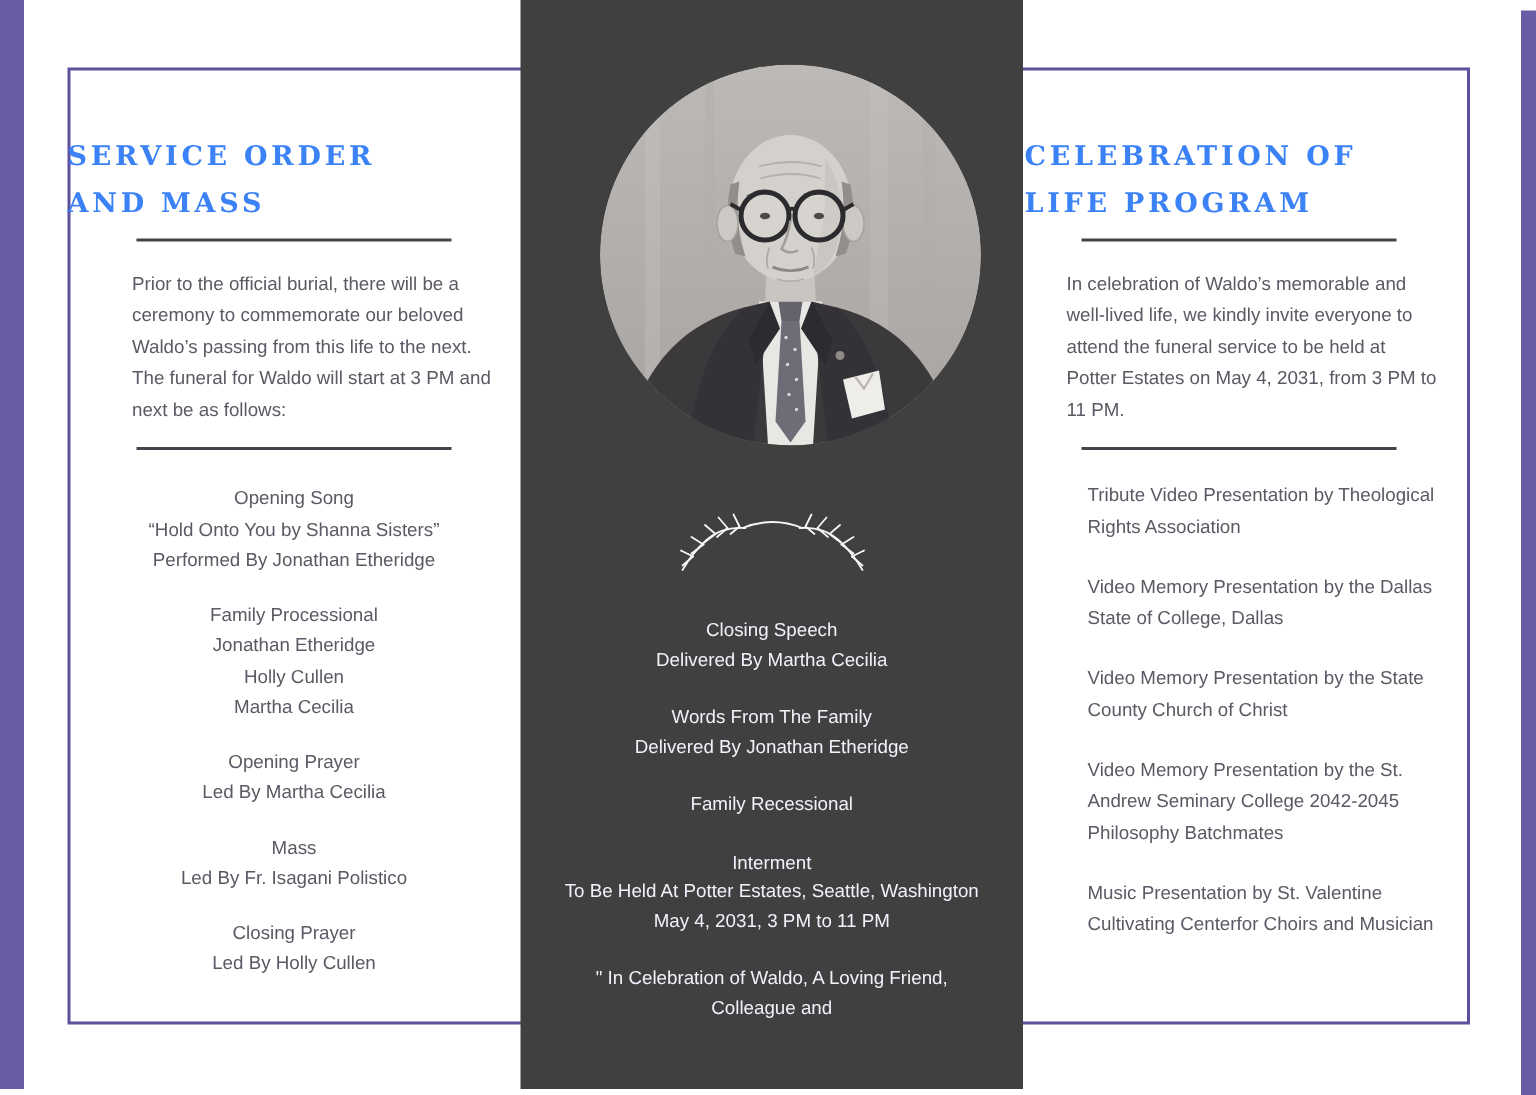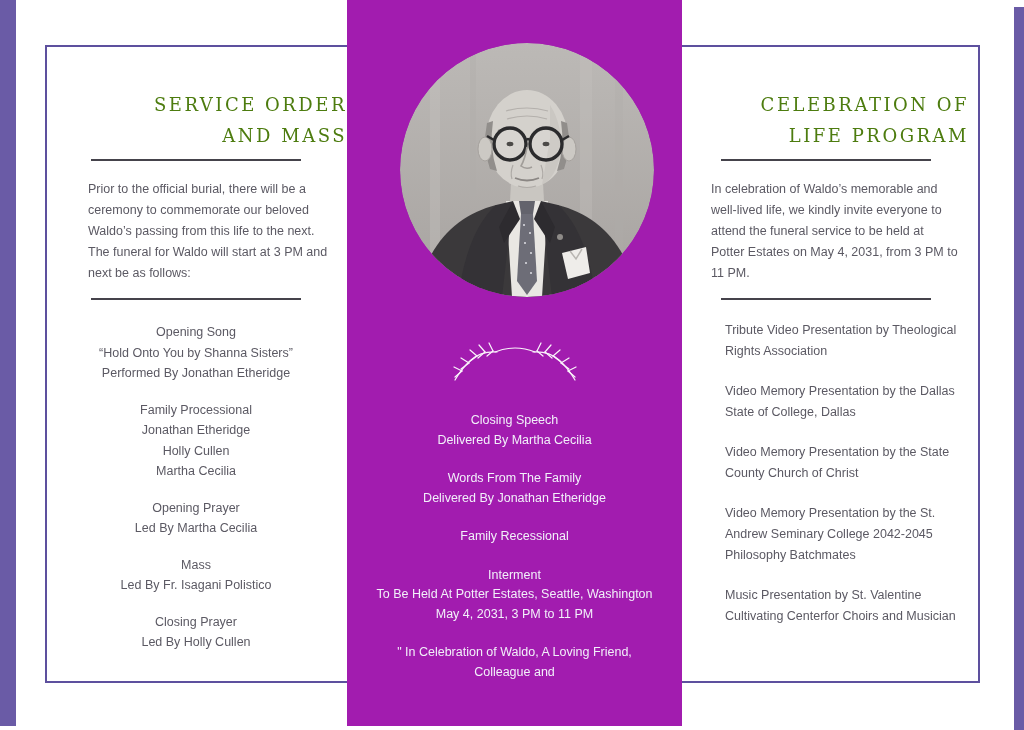--- a/index.html
+++ b/index.html
@@ -7,24 +7,24 @@
     position:relative;width:1024px;height:730px;background:#ffffff;overflow:hidden;
     font-family:"Liberation Sans", sans-serif;
   }
   .strip{position:absolute;background:#6a5ba6;}
   .strip-left{left:0;top:0;width:16px;height:726px;}
   .strip-right{left:1014px;top:7px;width:10px;height:723px;}
   .frame{position:absolute;left:45px;top:45px;width:931px;height:634px;border:2px solid #5d509e;background:transparent;}
   .panel{position:absolute;}
   .left-panel{left:45px;top:45px;width:302px;}
   .right-panel{left:683px;top:45px;width:286px;}
-  .center-panel{left:347px;top:0;width:335px;height:726px;background:#a21caf;}
+  .center-panel{left:347px;top:0;width:335px;height:726px;background:#404040;}
   .panel-title{
-    font-family:"DejaVu Serif", serif;font-weight:400;font-size:18px;letter-spacing:2.5px;
-    line-height:31px;color:#4d7c0f;text-align:right;margin:44px 0 0;
+    font-family:"DejaVu Serif", serif;font-weight:700;font-size:18px;letter-spacing:2.5px;
+    line-height:31px;color:#3b82f6;text-align:left;margin:44px 0 0;
   }
   .t-line{display:block;}
   .divider{width:210px;height:2px;background:#45434b;margin:8px auto 0;}
   .divider.d2{margin-top:14px;}
   .intro{margin:18px 0 0 43px;font-size:12.5px;line-height:21px;color:#5b5963;text-align:left;}
   .right-panel .intro{margin-left:28px;}
   .p-line{display:block;white-space:nowrap;}
   .sections{margin-top:22px;text-align:center;font-size:12.5px;line-height:20.5px;color:#5b5963;}
   .sec{margin-bottom:16px;}
   .c-line{display:block;}

